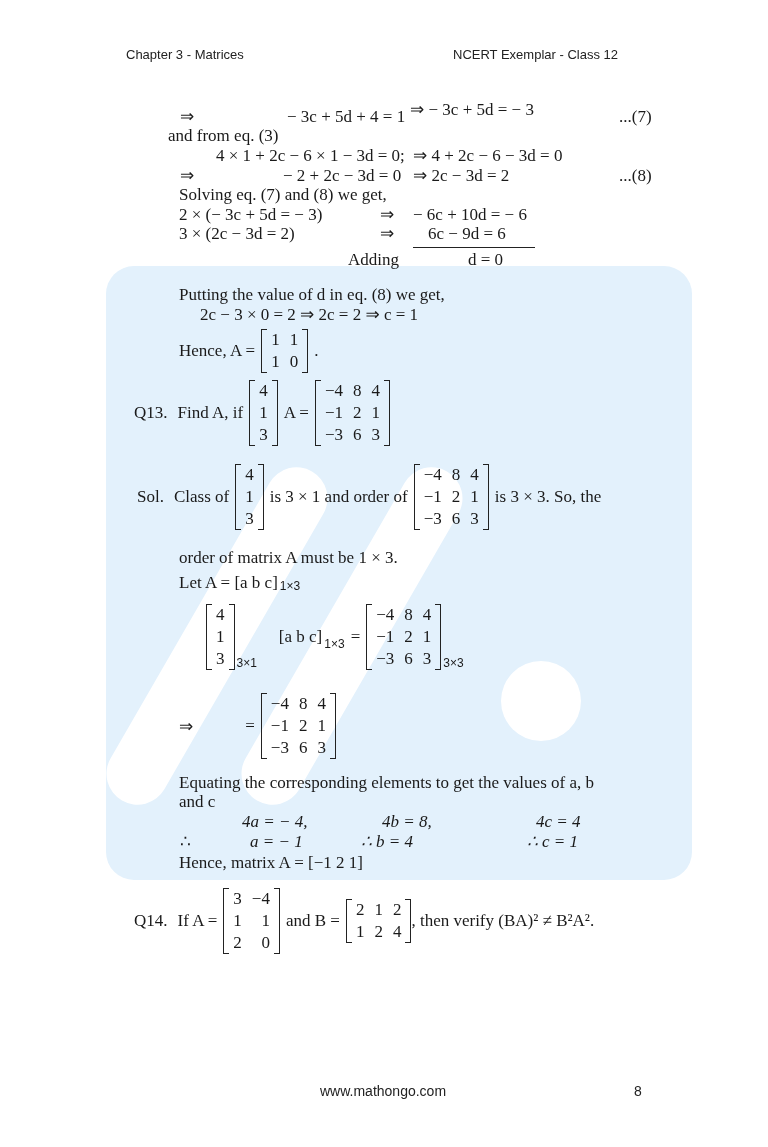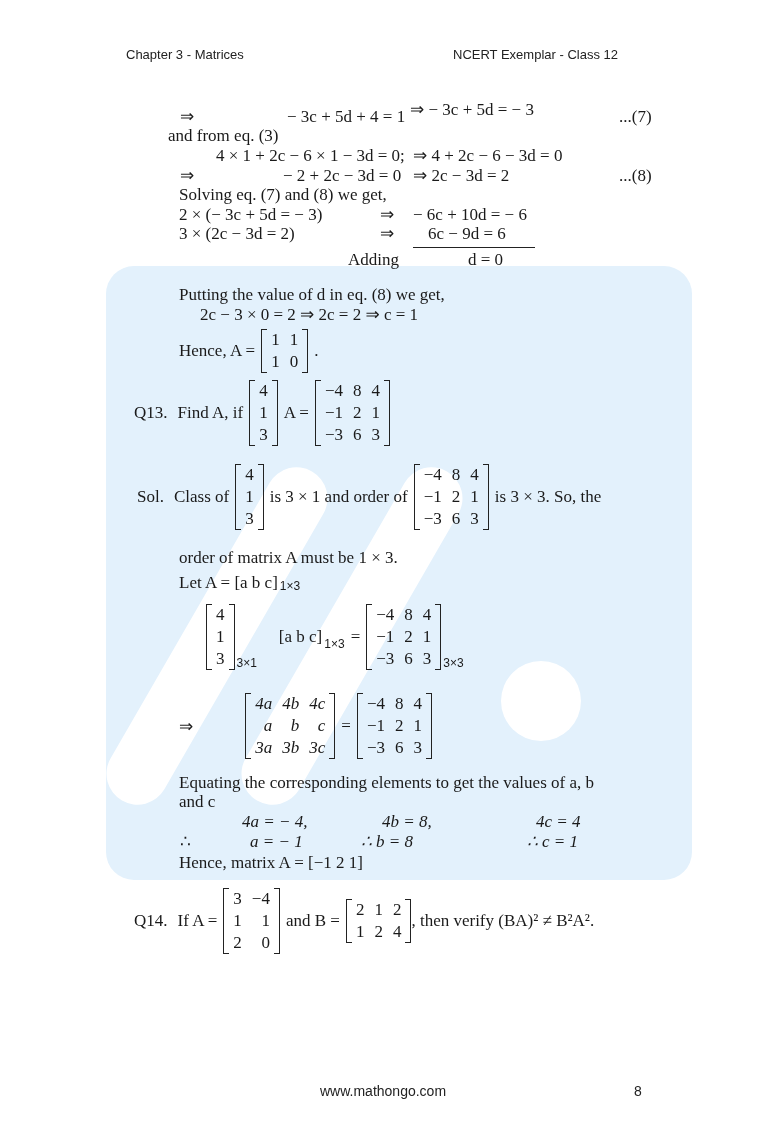--- a/index.html
+++ b/index.html
@@ -208,41 +208,20 @@
             <td>3</td>
           </tr>
   </tbody>
       </table>
     </span>
     <span class="sub">3×3</span>
 </div>
 
 <div class="row" style="left:179px;top:693px;">
   <span style="margin-right:52px;">⇒</span>
-  <span class="mat it">
-      <table>
-    <tbody>
-          <tr>
-            <td>4a</td>
-            <td>4b</td>
-            <td>4c</td>
-          </tr>
-    <tr>
-            <td>a</td>
-            <td>b</td>
-            <td>c</td>
-          </tr>
-    <tr>
-            <td>3a</td>
-            <td>3b</td>
-            <td>3c</td>
-          </tr>
-  </tbody>
-      </table>
-    </span>
   <span>=</span>
   <span class="mat">
       <table>
     <tbody>
           <tr>
             <td>−4</td>
             <td>8</td>
             <td>4</td>
           </tr>
     <tr>
@@ -260,21 +239,21 @@
     </span>
 </div>
 
 <div class="ser" style="left:179px;top:773px;">Equating the corresponding elements to get the values of a, b</div>
 <div class="ser" style="left:179px;top:792px;">and c</div>
 <div class="ser it" style="left:242px;top:812px;">4a = − 4,</div>
 <div class="ser it" style="left:382px;top:812px;">4b = 8,</div>
 <div class="ser it" style="left:536px;top:812px;">4c = 4</div>
 <div class="ser" style="left:180px;top:832px;">∴</div>
 <div class="ser it" style="left:250px;top:832px;">a = − 1</div>
-<div class="ser it" style="left:361px;top:832px;">∴   b = 8</div>
+<div class="ser it" style="left:361px;top:832px;">∴   b = 4</div>
 <div class="ser it" style="left:527px;top:832px;">∴ c = 1</div>
 <div class="ser" style="left:179px;top:853px;">Hence, matrix  A = [−1   2   1]</div>
 
 <div class="row" style="left:134px;top:888px;">
   <span class="b" style="margin-right:10px;">Q14.</span>
   <span>If  A =</span>
   <span class="mat">
       <table>
     <tbody>
           <tr>

